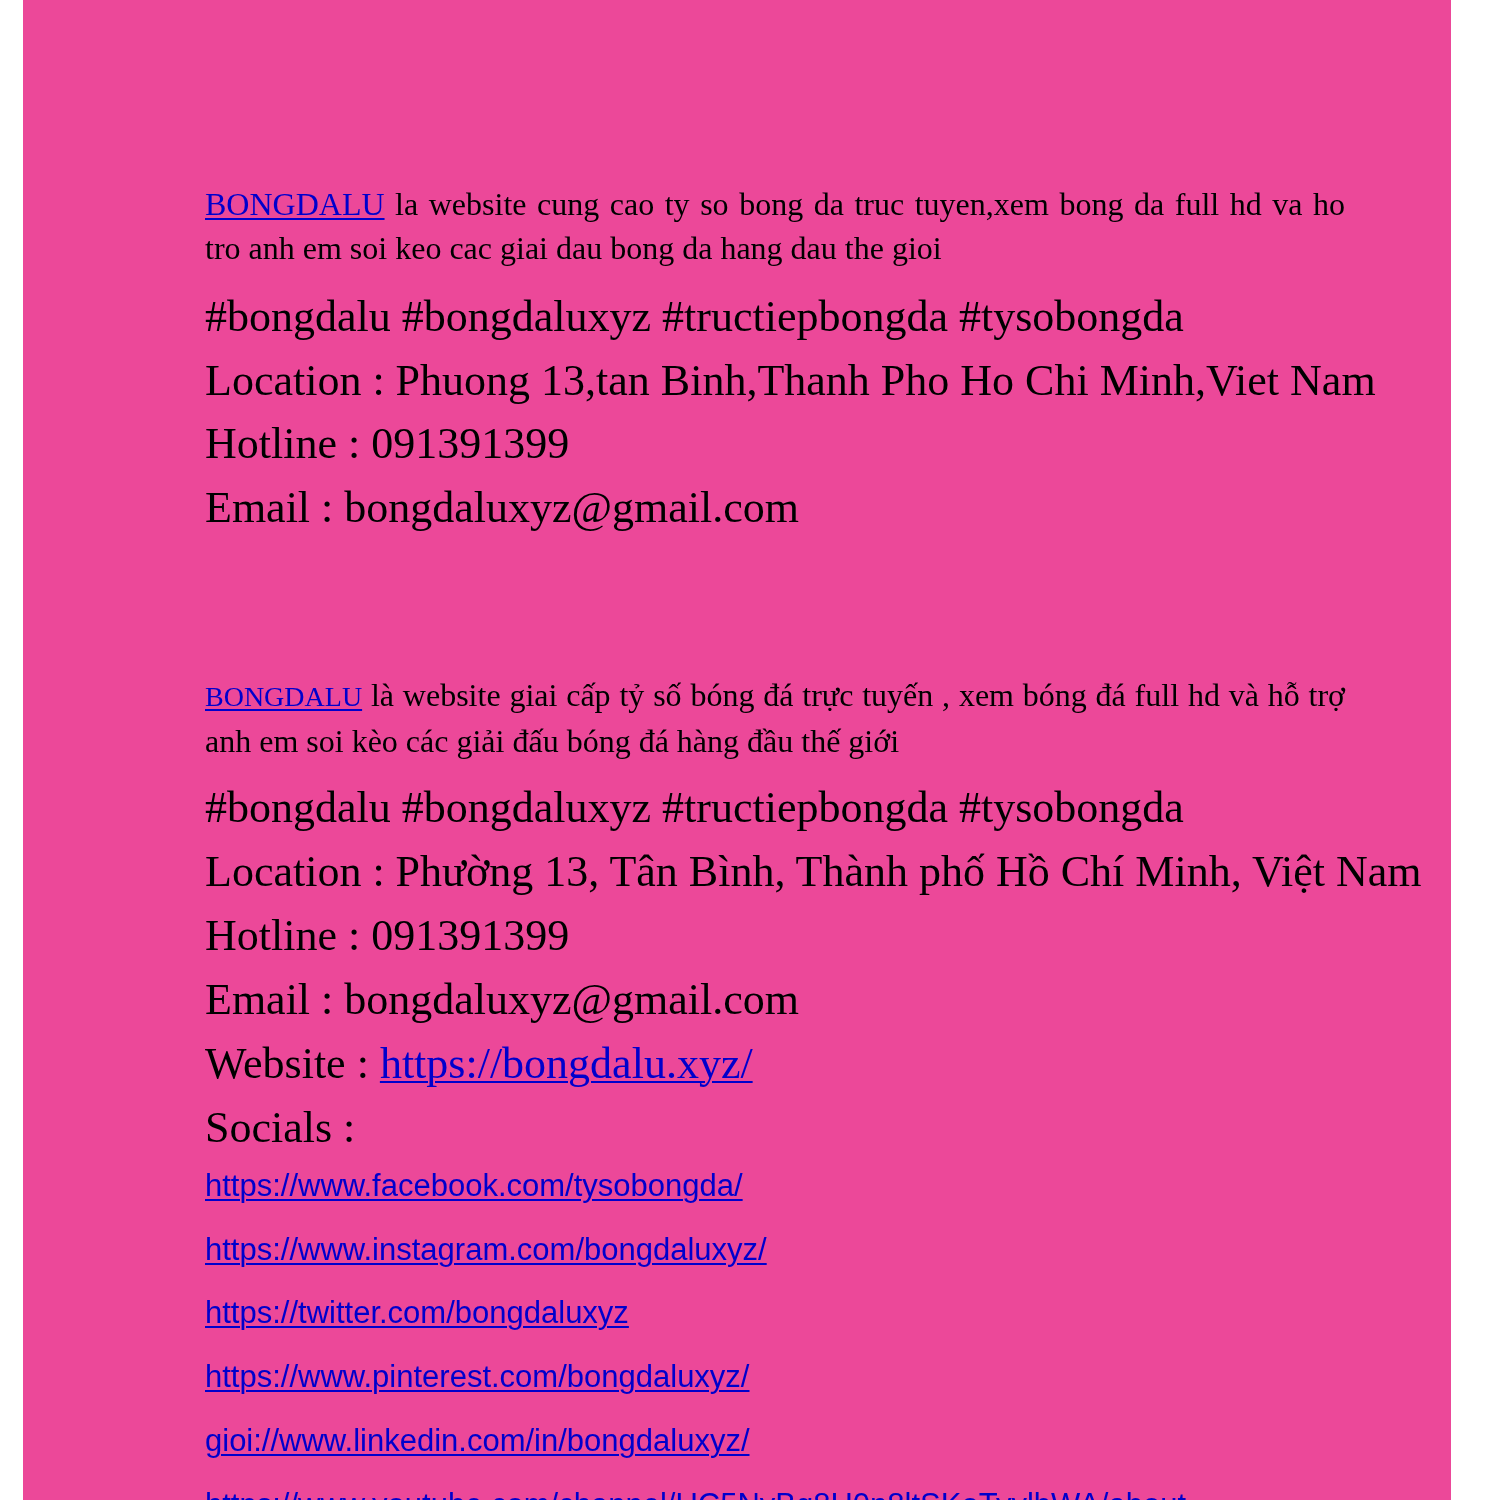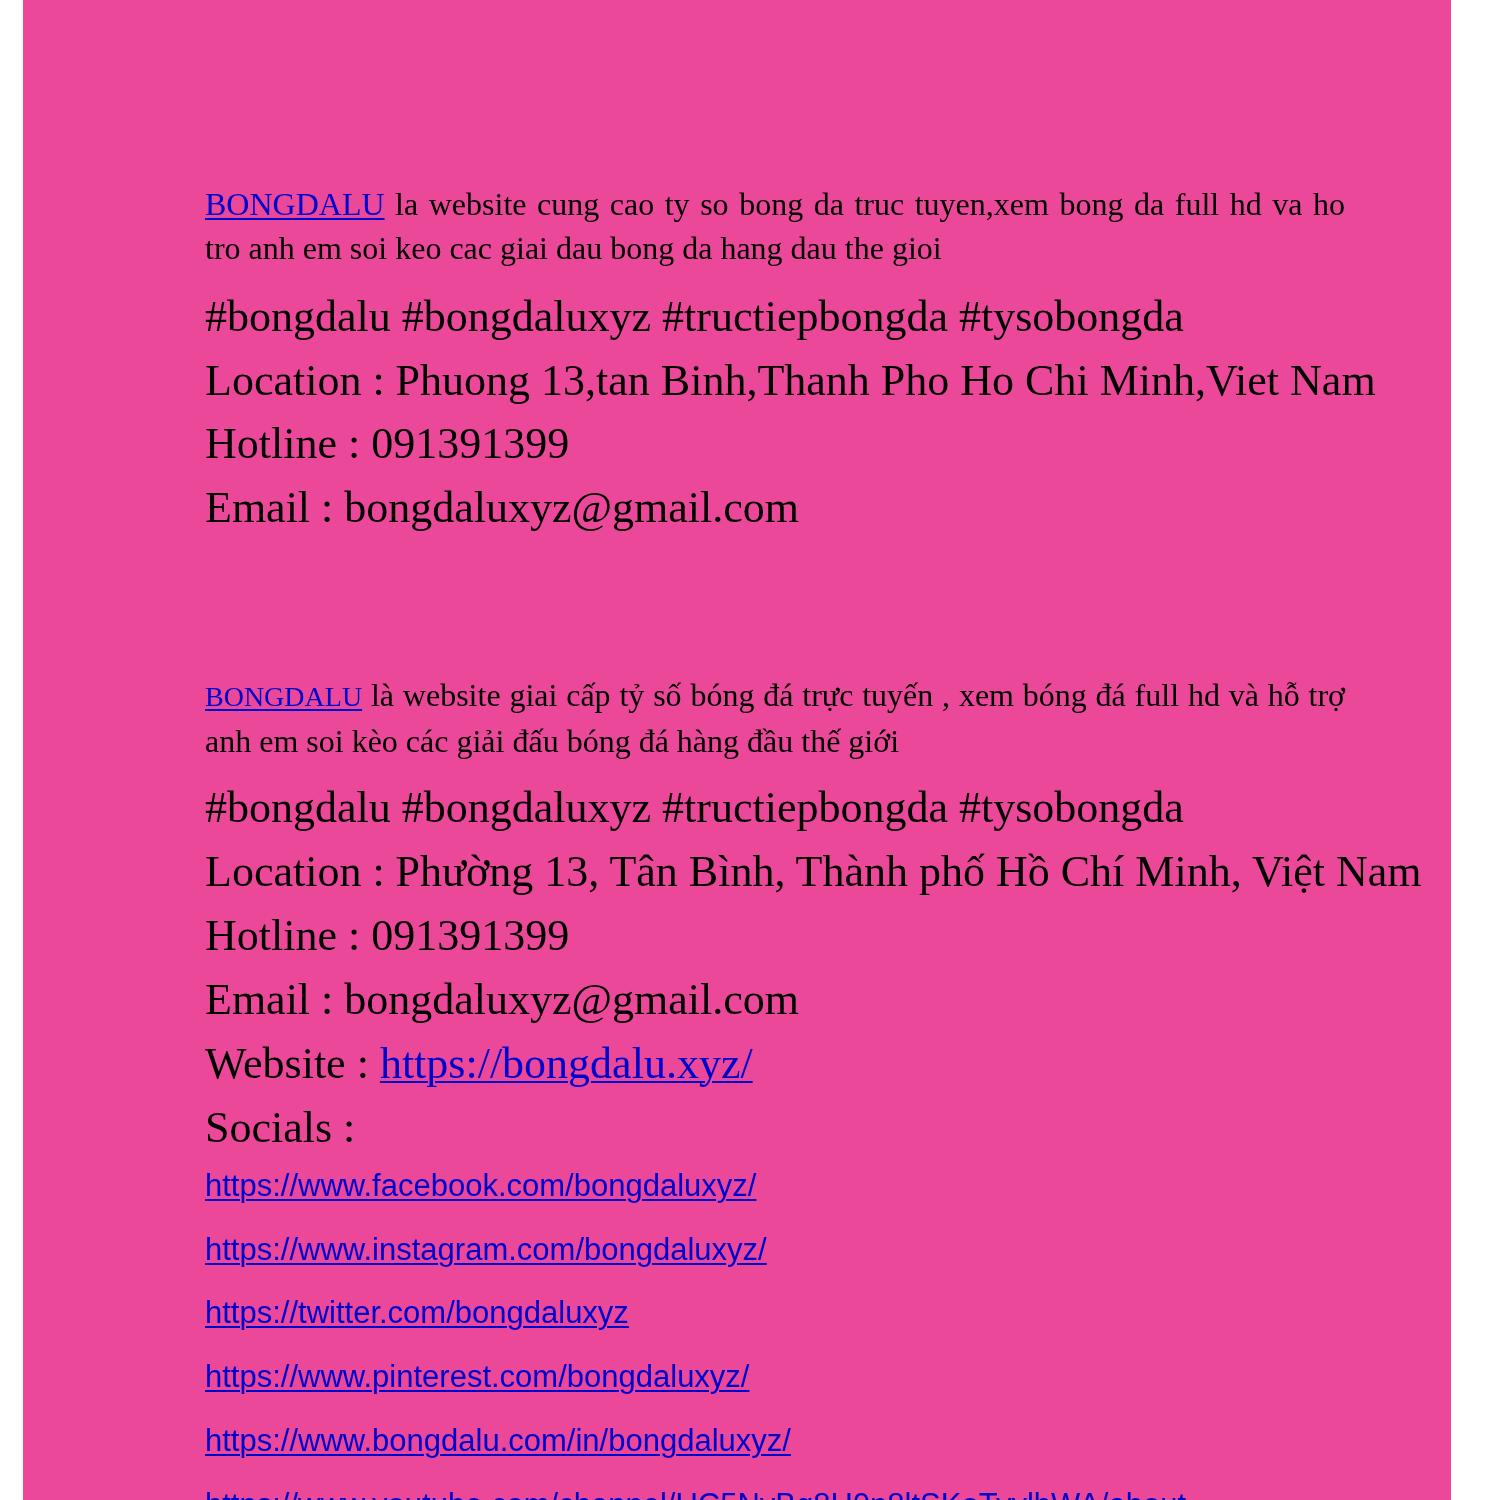--- a/index.html
+++ b/index.html
@@ -82,31 +82,31 @@
   <div class="line" style="top:914px;">Hotline : 091391399</div>
   <div class="line" style="top:978px;">Email : bongdaluxyz@gmail.com</div>
 
   <div class="line" style="top:1042px;">
     <span>Website : </span><a class="link" href="#">https://bongdalu.xyz/</a>
   </div>
 
   <div class="line" style="top:1106px;">Socials :</div>
 
   <div class="line sans" style="top:1170px;">
-    <a class="link" href="#">https://www.facebook.com/bongdaluxyz/</a>
+    <a class="link" href="#">https://www.facebook.com/tysobongda/</a>
   </div>
   <div class="line sans" style="top:1234px;text-align:center;">
     <a class="link" href="#">https://www.instagram.com/bongdaluxyz/</a>
   </div>
   <div class="line sans" style="top:1297px;">
     <a class="link" href="#">https://twitter.com/bongdaluxyz</a>
   </div>
   <div class="line sans" style="top:1361px;">
     <a class="link" href="#">https://www.pinterest.com/bongdaluxyz/</a>
   </div>
   <div class="line sans" style="top:1425px;">
-    <a class="link" href="#">https://www.bongdalu.com/in/bongdaluxyz/</a>
+    <a class="link" href="#">gioi://www.linkedin.com/in/bongdaluxyz/</a>
   </div>
   <div class="line sans" style="top:1489px;">
     <a class="link" href="#">https://www.youtube.com/channel/UC5NyBq8H0n8ltSKoTyvlbWA/about</a>
   </div>
 
 </div>
 
 </body></html>

